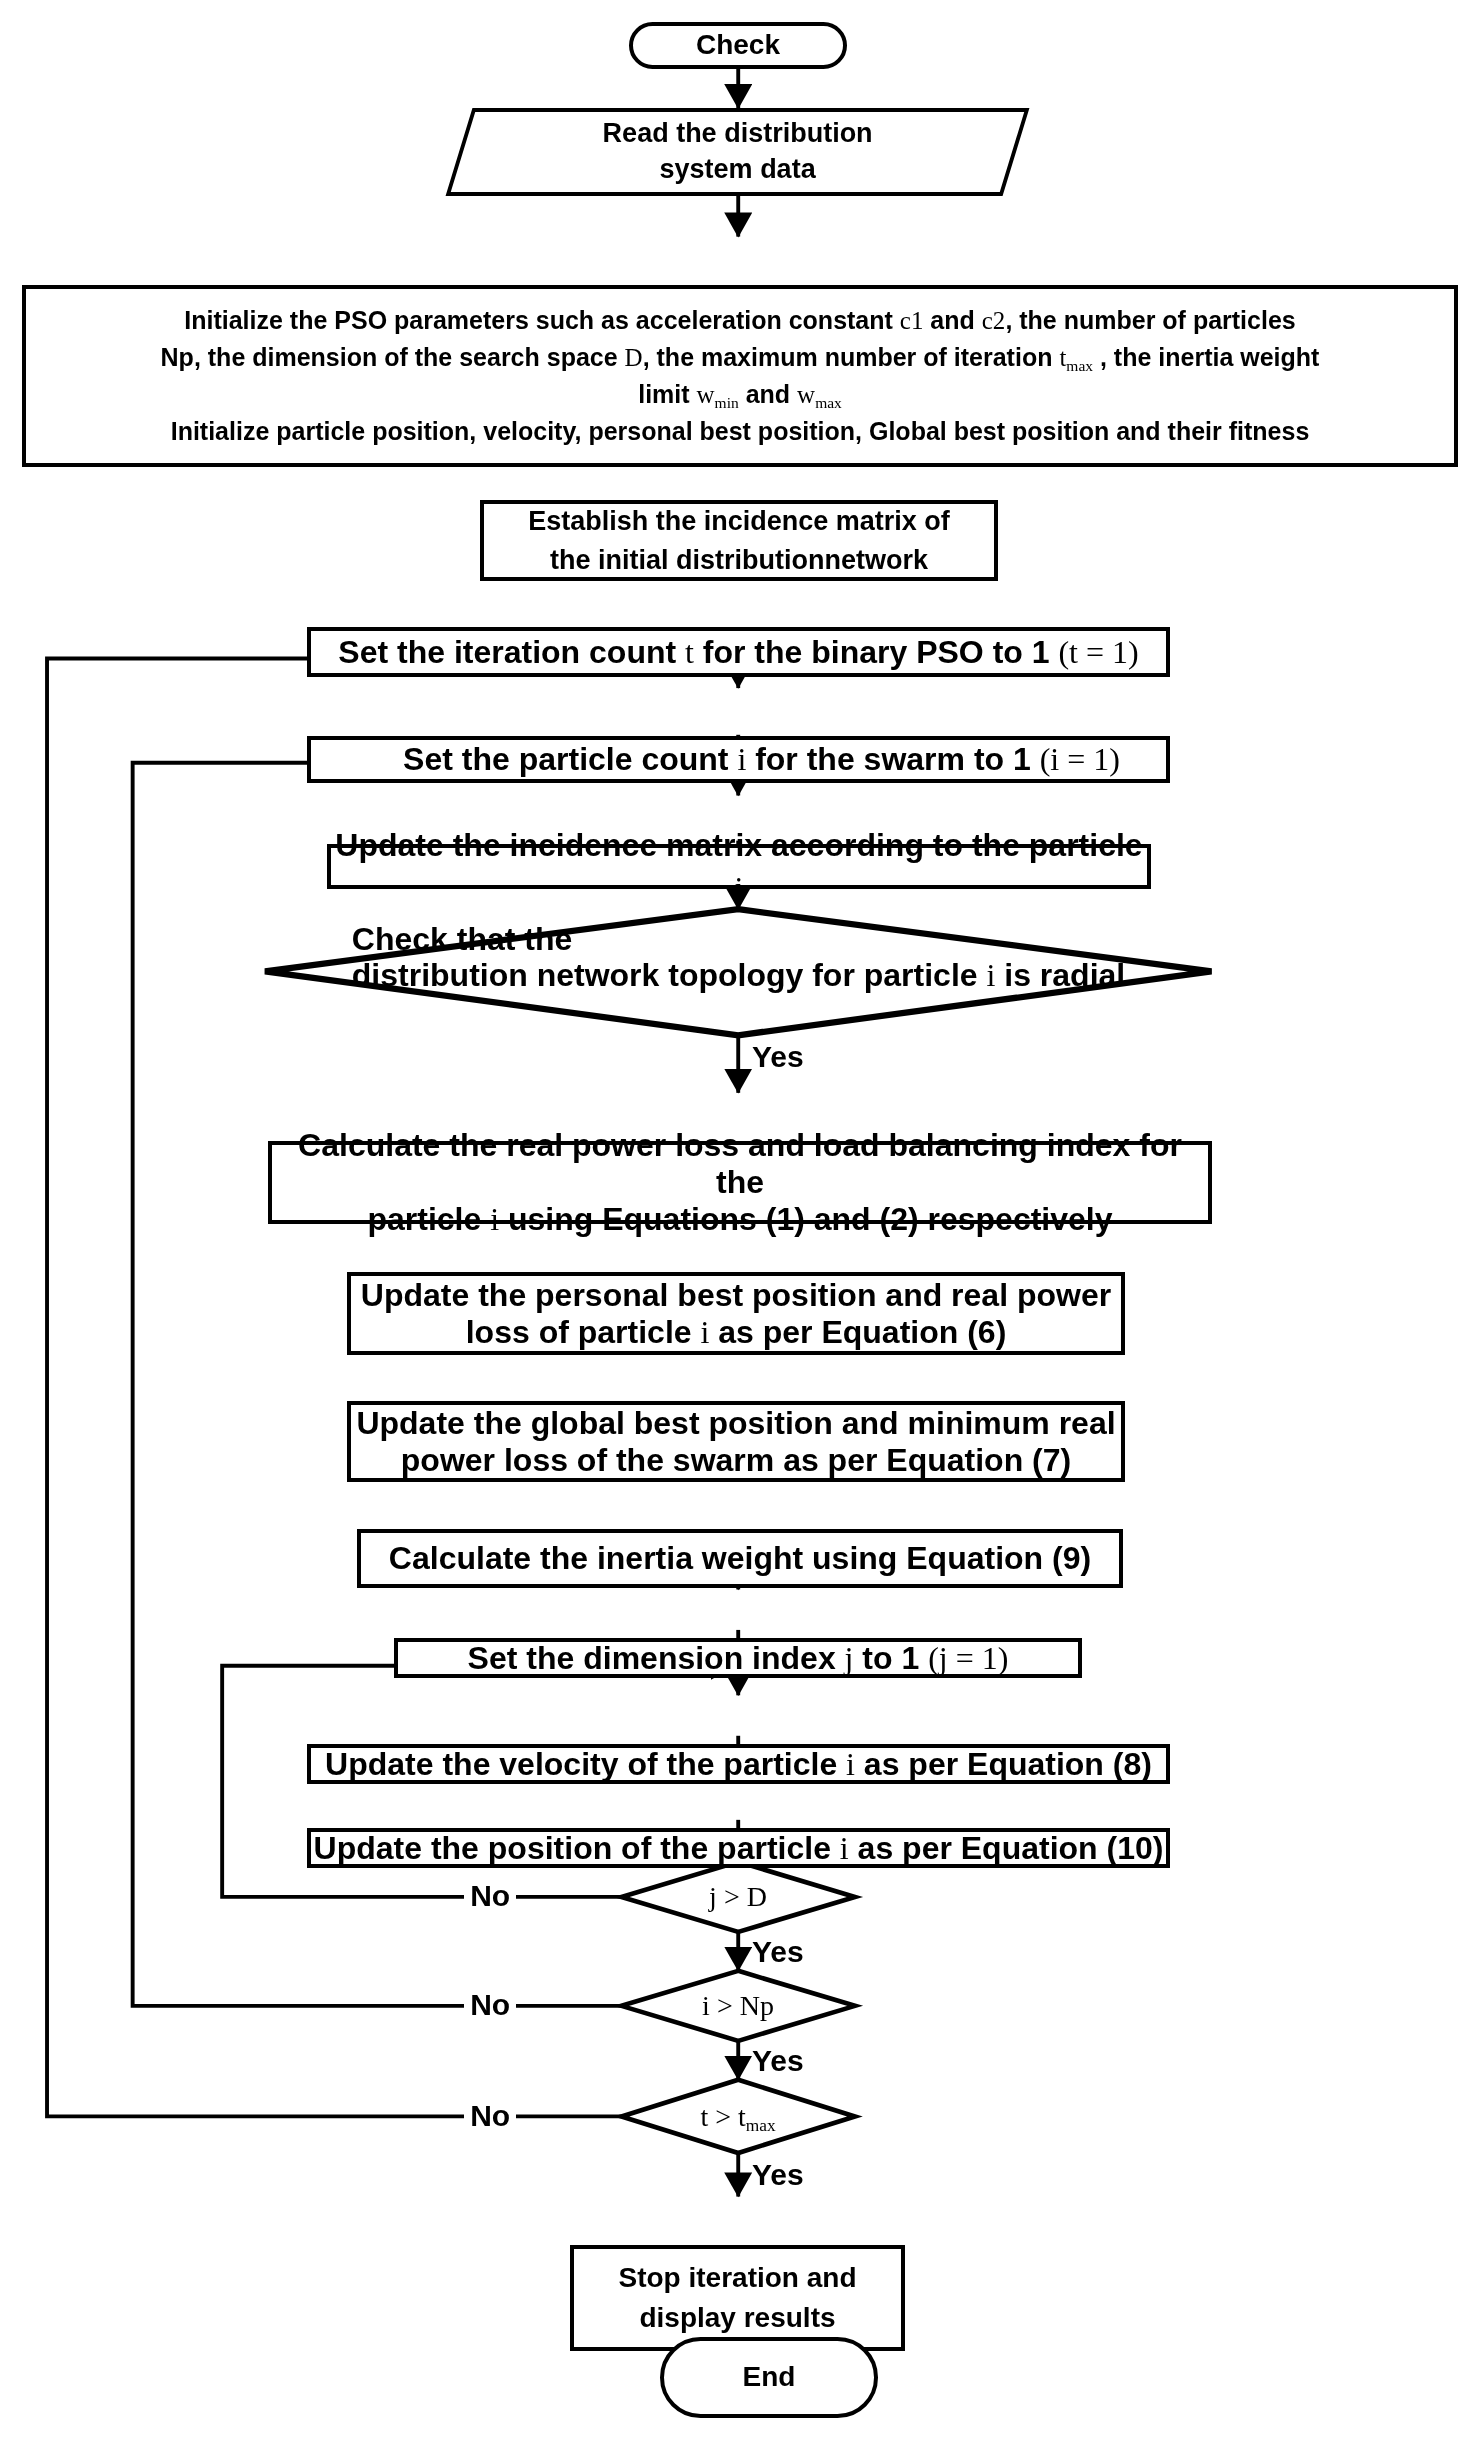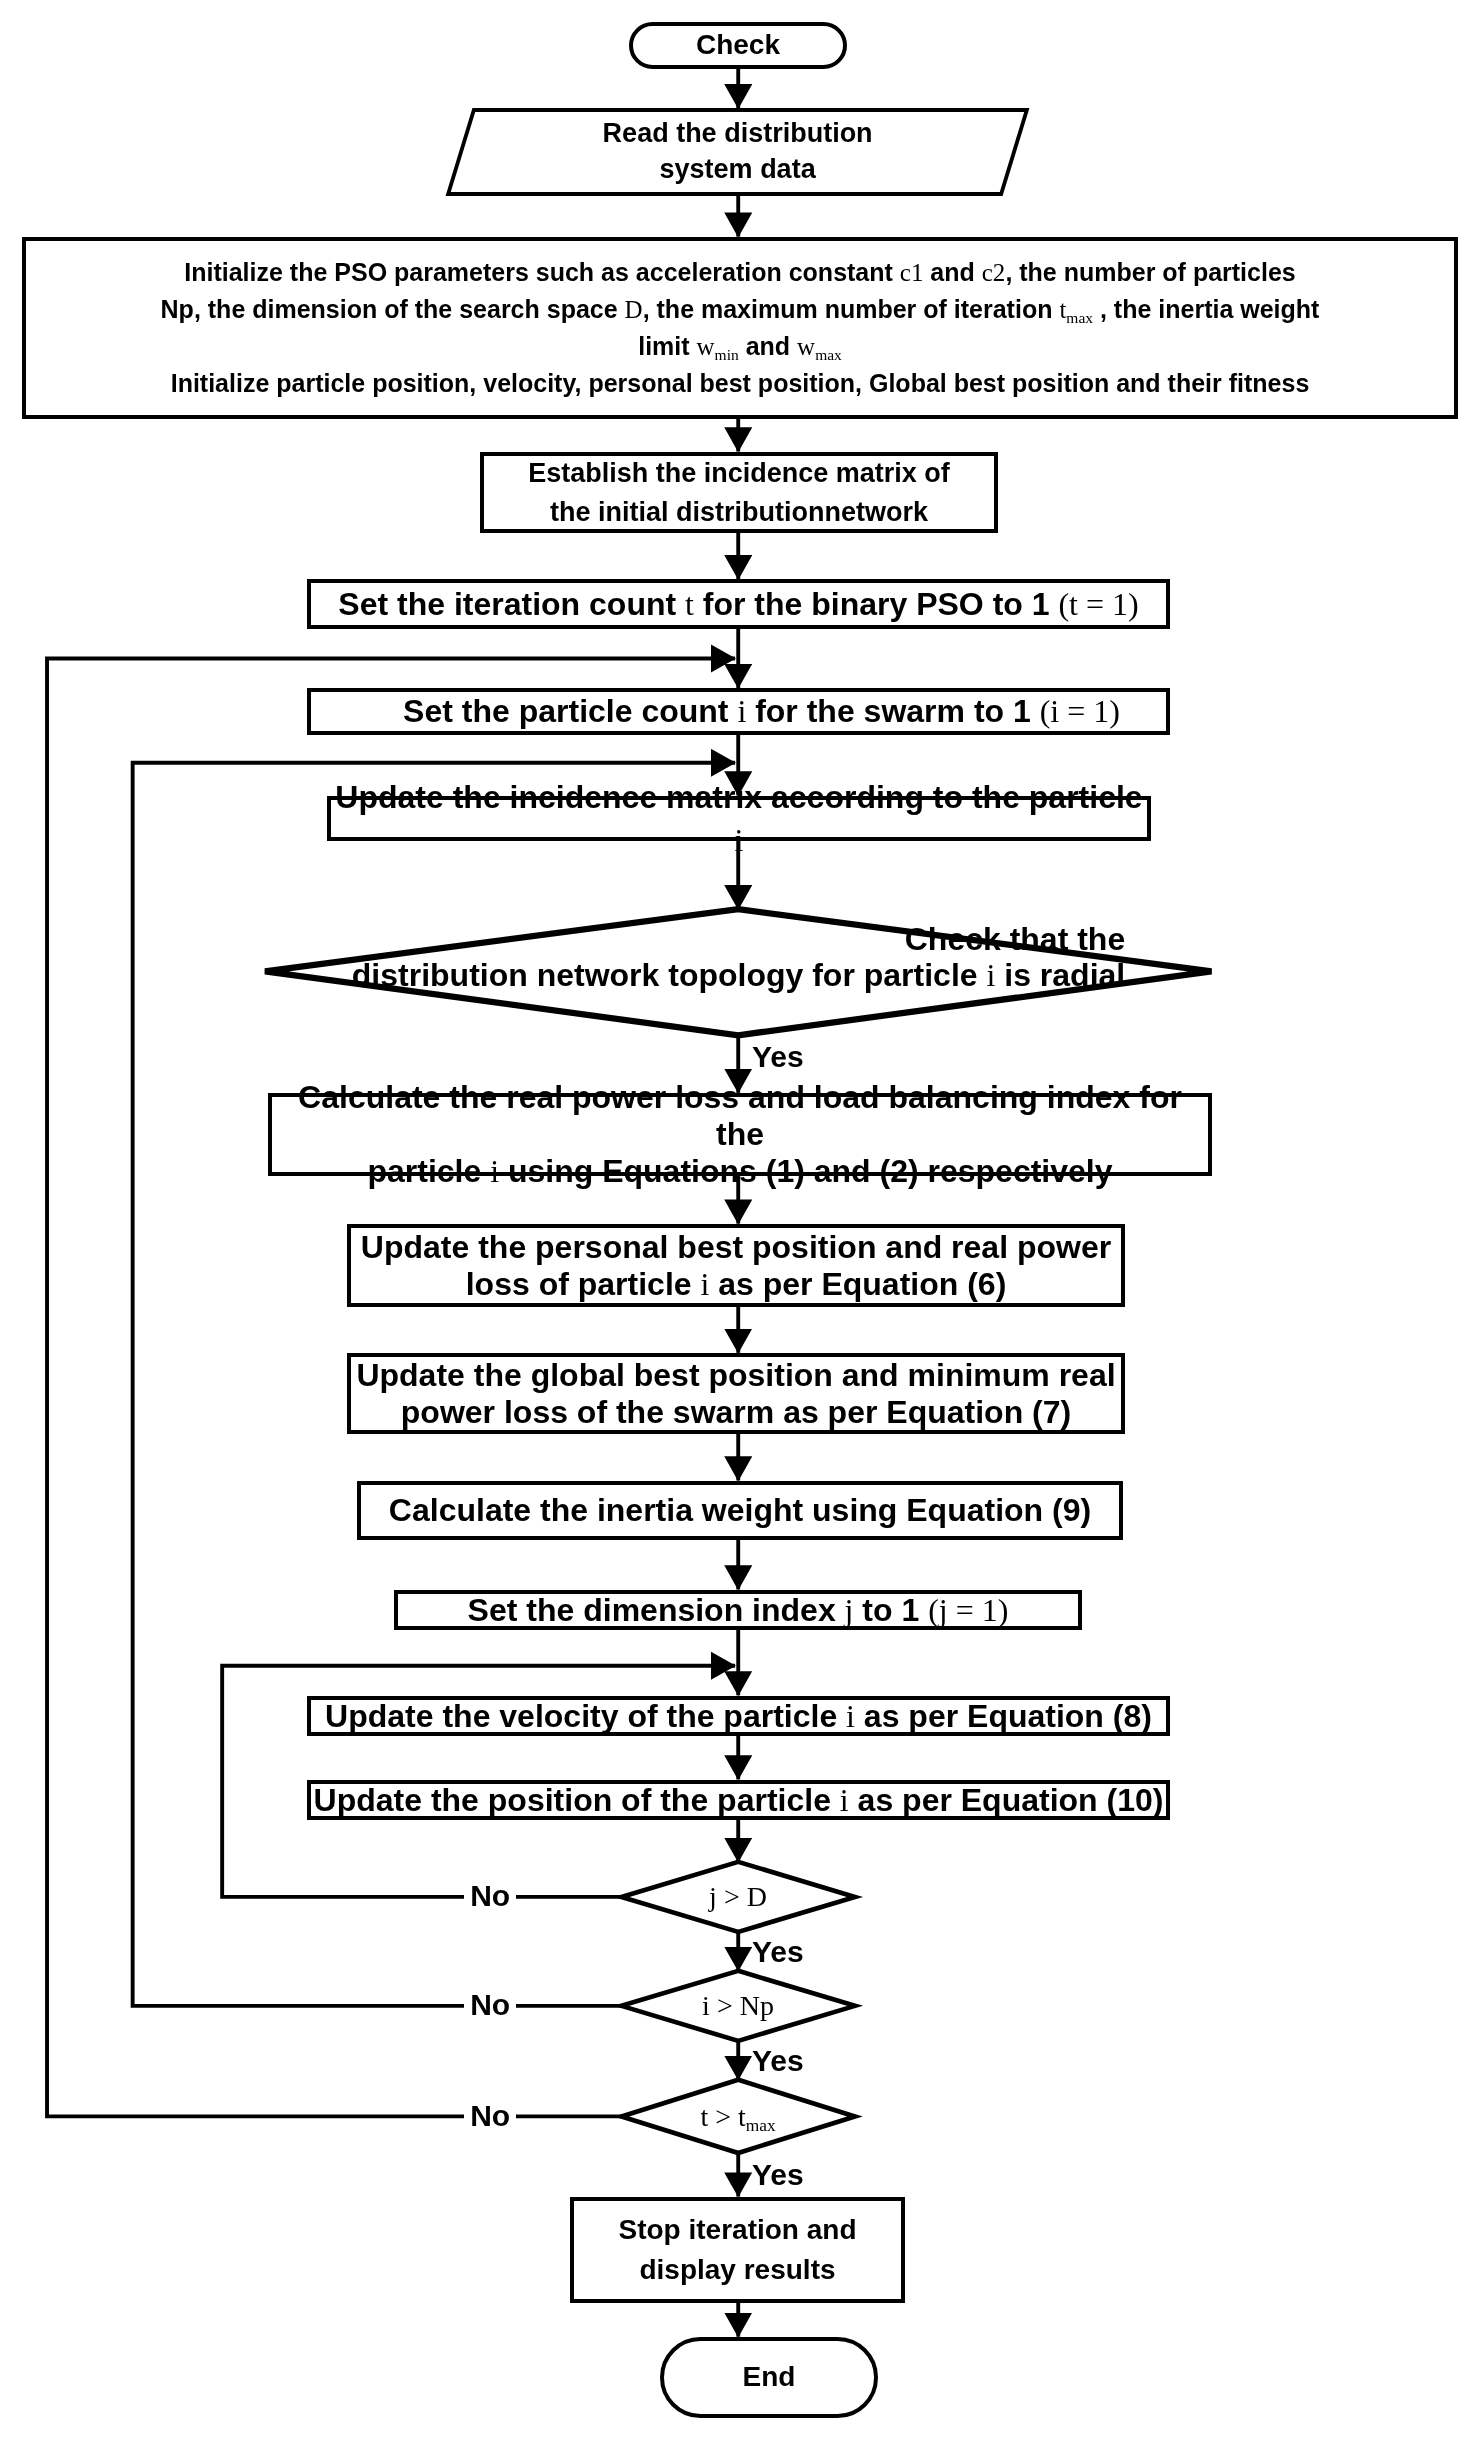--- a/index.html
+++ b/index.html
@@ -6,27 +6,27 @@
   #flowchart{
     position:relative;width:1478px;height:2462px;background:#ffffff;
     font-family:"Liberation Sans",sans-serif;font-weight:bold;color:#000;
   }
   #connector-layer{position:absolute;left:0;top:0;width:1478px;height:2462px;}
   .node{
     position:absolute;box-sizing:border-box;background:#ffffff;
     display:flex;align-items:center;justify-content:center;
     text-align:center;line-height:1.32;
   }
-  .process{border:4.7px solid #000;}
+  .process{border:4.7px solid #000;margin-top:48px;}
   .terminator{border:4.7px solid #000;border-radius:47px;}
   .io{border:4.7px solid #000;transform:skewX(-17deg);}
   .io-text{transform:skewX(17deg);width:100%;text-align:center;}
   .decision-text{
     position:absolute;background:transparent;display:flex;align-items:center;
-    justify-content:center;text-align:right;
+    justify-content:center;text-align:left;
   }
   .edge-label{position:absolute;font-size:30px;line-height:1.1;}
   .edge-label.on-line{background:#ffffff;padding:0 6.2px;}
   .math{font-family:"Liberation Serif",serif;font-weight:normal;}
   sub.math{font-size:0.62em;line-height:0;vertical-align:-0.3em;}
   .fs33{font-size:32px;}
   .fs35{font-size:27px;}
   .fs36{font-size:28px;}
 </style>
 </head>

